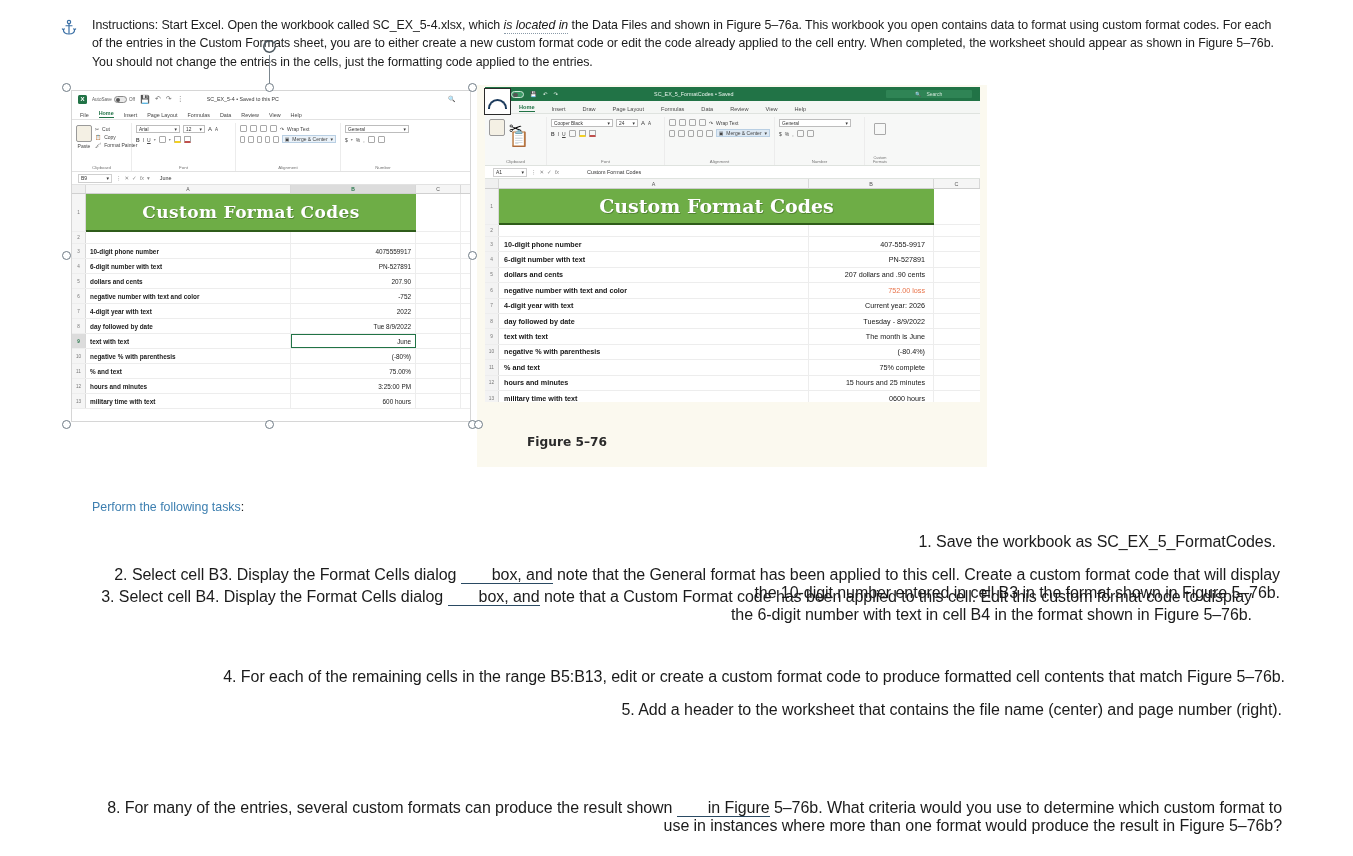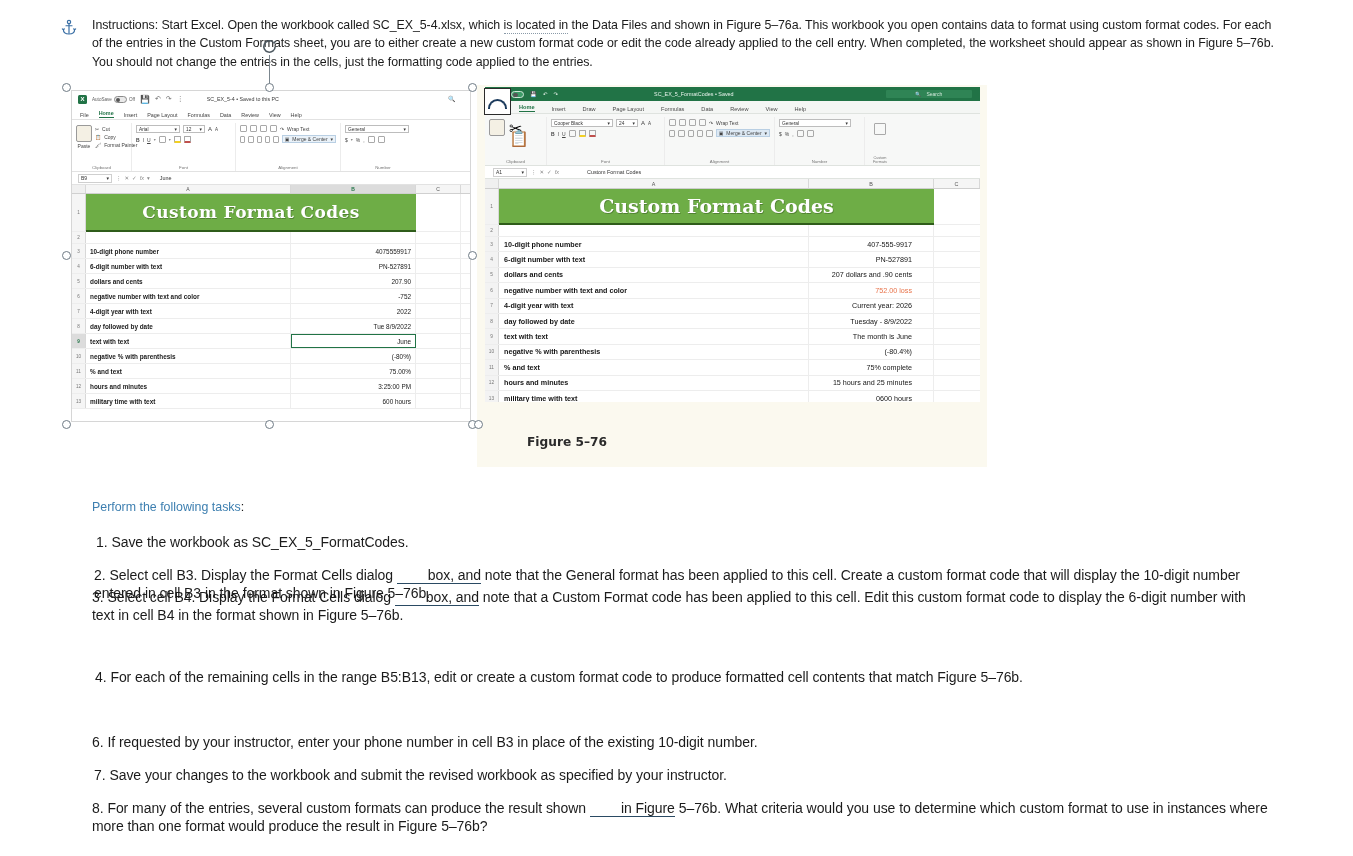--- a/index.html
+++ b/index.html
@@ -24,21 +24,21 @@
   }
   .instructions {
     position: absolute;
     left: 92px; top: 16px; width: 1185px;
     font-size: 12.4px;
     line-height: 18.3px;
     color: #1b1b1b;
     text-align: left;
     letter-spacing: -0.06px;
   }
-  .dotted-ul { border-bottom: 1.5px dotted #8a9aa8; padding-bottom: 1px; }
+  .dotted-ul { border-bottom: 1.5px dotted #8a9aa8; padding-bottom: 1px; font-style: italic; }
 
   
   .figure-wrap {
     position: absolute;
     left: 65px; top: 86px;
     width: 410px; height: 340px;
   }
   
   .handle {
     position: absolute;
@@ -291,21 +291,21 @@
     display: flex; align-items: center; justify-content: center;
     background: #f3f3f3; border-right: 1px solid #d8d8d8;
   }
   .b-cell-a {
     width: 310px; display: flex; align-items: center;
     padding-left: 5px; font-size: 7.2px; font-weight: bold; color: #161616;
     border-right: 1px solid #ededed;
   }
   .b-cell-b {
     width: 125px; display: flex; align-items: center;
-    justify-content: flex-end; padding-right: 21px;
+    justify-content: flex-end; padding-right: 8px;
     font-size: 7.2px; color: #161616; white-space: nowrap;
     border-right: 1px solid #ededed;
   }
   .b-cell-b.loss { color: #e8734a; }
   .b-cell-c { width: 46px; }
   .b-banner {
     width: 435px; height: 36px; background: #6ead46;
     display: flex; align-items: center; justify-content: center;
     color: #fff; font-family: "DejaVu Serif", serif;
     font-weight: bold; font-size: 19px;
@@ -342,22 +342,22 @@
   }
 
   
   .tasks-hd {
     position: absolute; left: 92px; top: 500px;
     font-size: 12.4px; color: #1b1b1b;
   }
   .tasks-hd .blue { color: #3d7fb0; }
   .task {
     position: absolute;
-    font-size: 14px; line-height: 18.3px;
-    color: #1b1b1b; letter-spacing: -0.06px;
+    font-size: 16px; line-height: 18.3px;
+    color: #1b1b1b; letter-spacing: -0.06px; text-align: right;
   }
   .solid-ul { border-bottom: 1.4px solid #2a4a63; padding-left: 31px; }
 </style>
 </head>
 <body>
 
 <div id="page">
 
   <span class="anchor-icon">
     <svg viewBox="0 0 24 24" width="18" height="20" fill="none" stroke="#3a6fa5" stroke-width="1.6" stroke-linecap="round">
@@ -840,20 +840,19 @@
   <div class="tasks-hd"><span class="blue">Perform the following tasks</span><span>:</span></div>
 
   <div class="task" style="left:96px; top:533px; width:1180px;"><span>1.</span> <span>Save the workbook as SC_EX_5_FormatCodes.</span></div>
 
   <div class="task" style="left:94px; top:566px; width:1186px;"><span>2.</span> <span>Select cell B3. Display the Format Cells dialog </span><span class="solid-ul">box, and</span><span> note that the General format has been applied to this cell. Create a custom format code that will display the 10-digit number entered in cell B3 in the format shown in Figure 5–76b.</span></div>
 
   <div class="task" style="left:92px; top:588px; width:1160px;"><span>3.</span> <span>Select cell B4. Display the Format Cells dialog </span><span class="solid-ul">box, and</span><span> note that a Custom Format code has been applied to this cell. Edit this custom format code to display the 6-digit number with text in cell B4 in the format shown in Figure 5–76b.</span></div>
 
   <div class="task" style="left:95px; top:668px; width:1190px;"><span>4.</span> <span>For each of the remaining cells in the range B5:B13, edit or create a custom format code to produce formatted cell contents that match Figure 5–76b.</span></div>
 
-
-  <div class="task" style="left:92px; top:733px; width:1190px;"><span>6.</span> <span>If requested by your instructor, enter your phone number in cell B3 in place of the existing 10-digit number.</span></div>
-
-  <div class="task" style="left:94px; top:766px; width:1190px;"><span>7.</span> <span>Save your changes to the workbook and submit the revised workbook as specified by your instructor.</span></div>
+  <div class="task" style="left:92px; top:701px; width:1190px;"><span>5.</span> <span>Add a header to the worksheet that contains the file name (center) and page number (right).</span></div>
+
+
 
   <div class="task" style="left:92px; top:799px; width:1190px;"><span>8.</span> <span>  For many of the entries, several custom formats can produce the result shown </span><span class="solid-ul">in  Figure</span><span> 5–76b. What criteria would you use to determine which custom format to use in instances where more than one format would produce the result in Figure 5–76b?</span></div>
 
 </div>
 
 </body></html>

